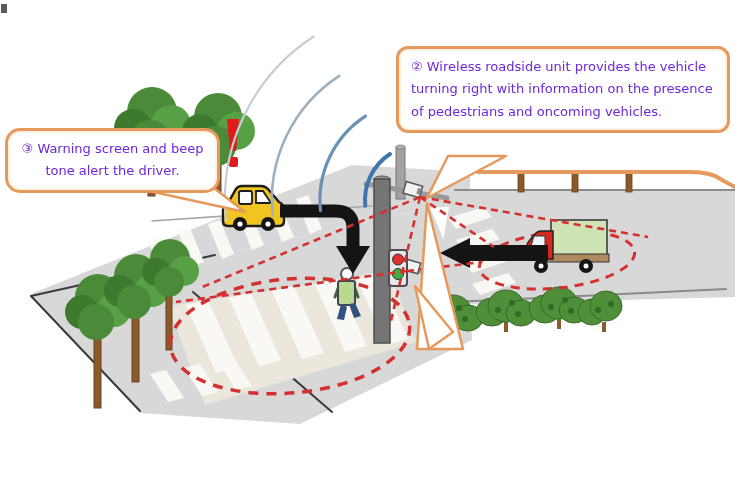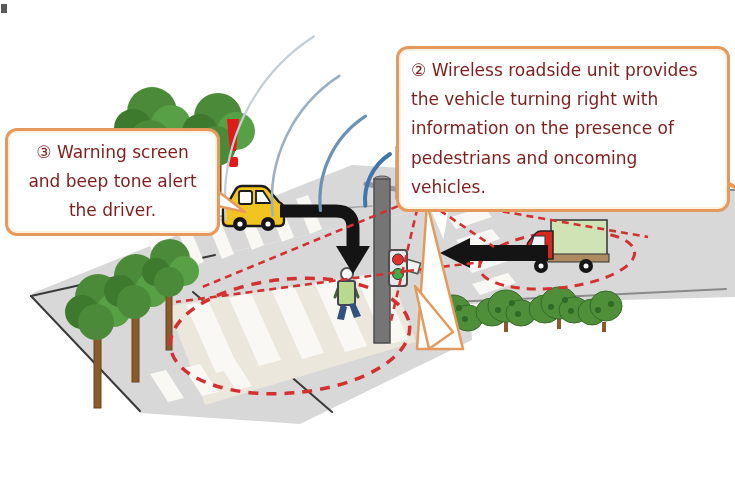--- a/index.html
+++ b/index.html
@@ -2,21 +2,21 @@
 <html style="--accent-orange: #E6995C; --detection-red: #D43030; --alert-red: #E11A1A; --wireless-blue: #3F76AD; --wireless-blue2: #6B92B4; --wireless-blue3: #9DB0BF; --wireless-blue4: #C5CED5; --road-gray: #D8D8D8; --crosswalk-light: #ECE7DC; --stripe-white: #FAF8F4; --tree-green: #4B8A39; --tree-green-dark: #3E7A2E; --tree-green-lite: #57A046; --bush-green: #4F8F3A; --trunk-brown: #8B5A2B; --car-yellow: #F2C41F; --truck-red: #D7281F; --truck-box-green: #CFE3B4; --truck-deck: #AD8A5F; --signal-red: #E03030; --signal-green: #3CB043; --ped-vest: #B9D98F; --ped-pants: #33517E; --pole-gray: #757575; --arrow-black: #141414;"><head>
 <meta charset="utf-8">
 <style>
   html,body{margin:0;padding:0;background:#ffffff;}
   #stage{position:relative;width:735px;height:485px;overflow:hidden;background:#fff;
          font-family:"DejaVu Sans","Liberation Sans",sans-serif;}
   #scene{position:absolute;left:0;top:0;}
   .callout{position:absolute;box-sizing:border-box;background:#ffffff;
            border:3px solid var(--accent-orange,#e6995c);border-radius:12px;
            box-shadow:inset 0 0 0 2px #fdf1e2;
-           padding:7px 12px;font-size:17px;line-height:1.72;color:#7f1d1d;}
+           padding:7px 12px;font-size:13px;line-height:1.72;color:#6d28d9;}
   .callout.center{text-align:center;}
 </style>
 </head>
 <body>
 
 <div id="stage">
 
 <svg id="scene" width="735" height="485" viewBox="0 0 735 485">
 
   <g>
@@ -241,18 +241,18 @@
     <polygon points="415,286 453,332 429,349"></polygon>
   </g>
 
   <rect x="1" y="4" width="6" height="9" fill="#3d3d3d" opacity="0.85"></rect>
 </svg>
 
   <div class="callout" style="left:396px;top:46px;width:334px;">
     <span>② Wireless roadside unit provides the vehicle turning right with information on the presence of pedestrians and oncoming vehicles.</span>
   </div>
 
-  <div class="callout center" style="left:5px;top:128px;width:215px;">
+  <div class="callout center" style="left:5px;top:128px;width:215px;border-radius:15px;">
     <span>③ Warning screen and beep tone alert the driver.</span>
   </div>
 
 
 </div>
 
 </body></html>

